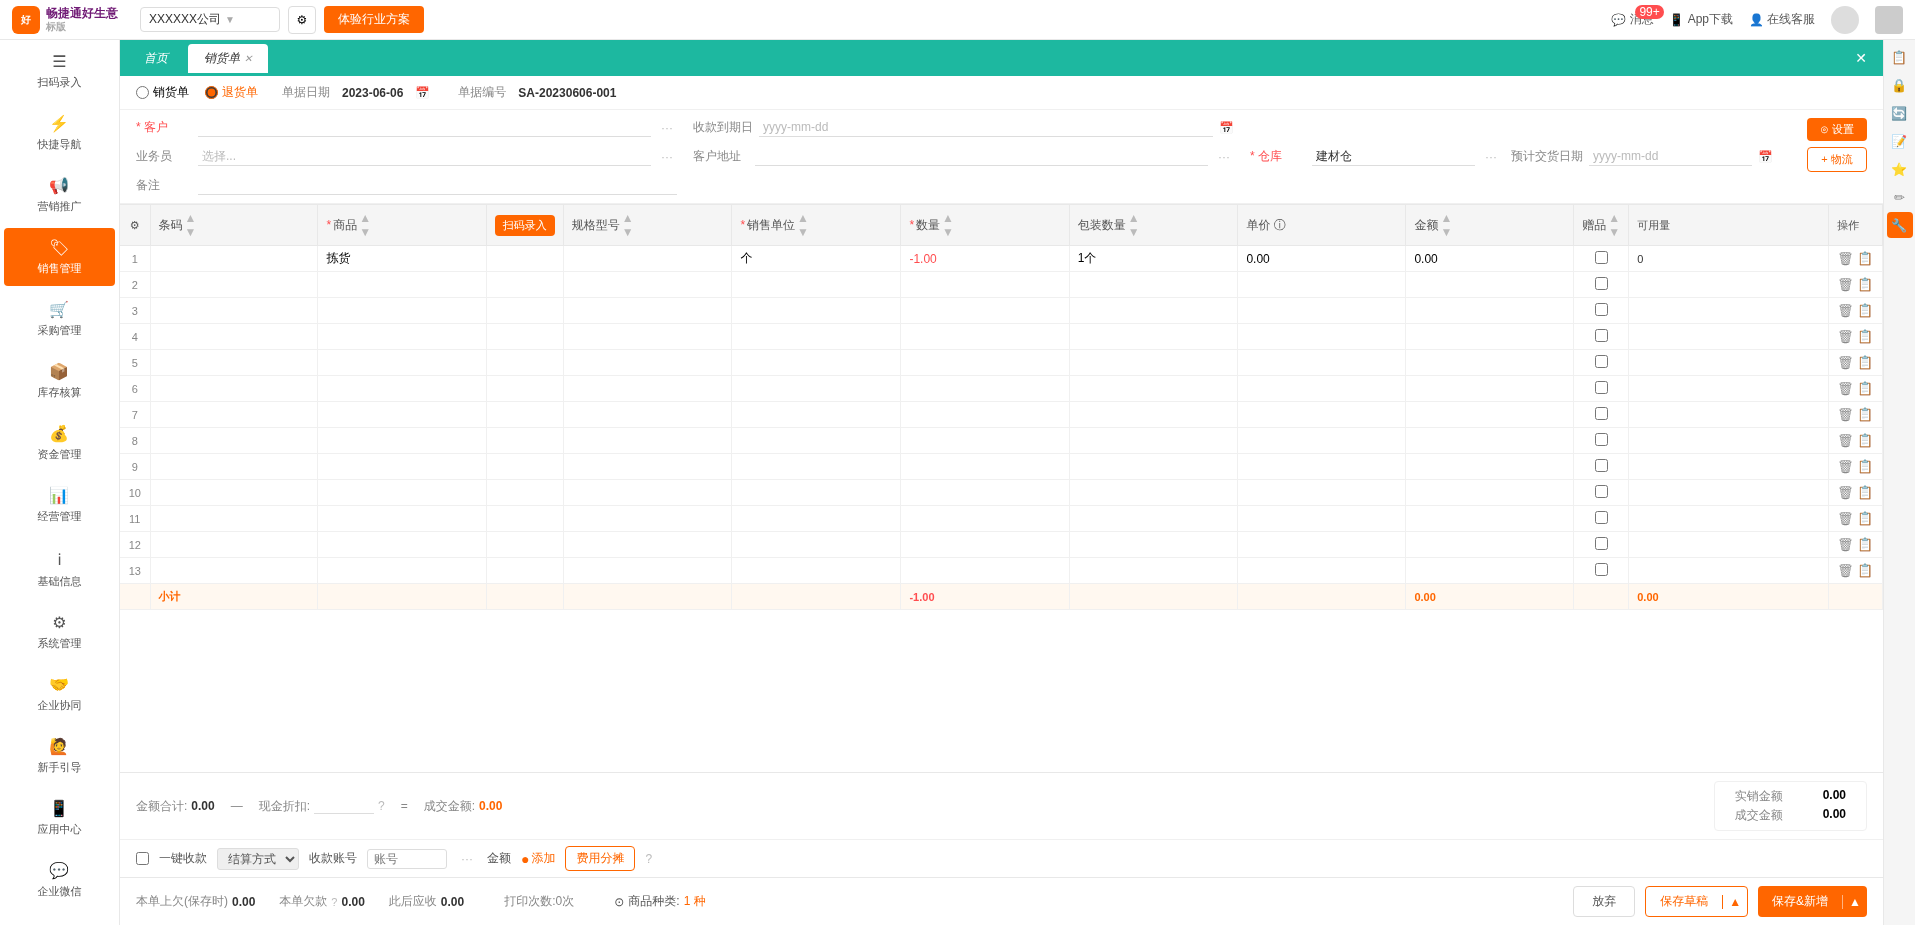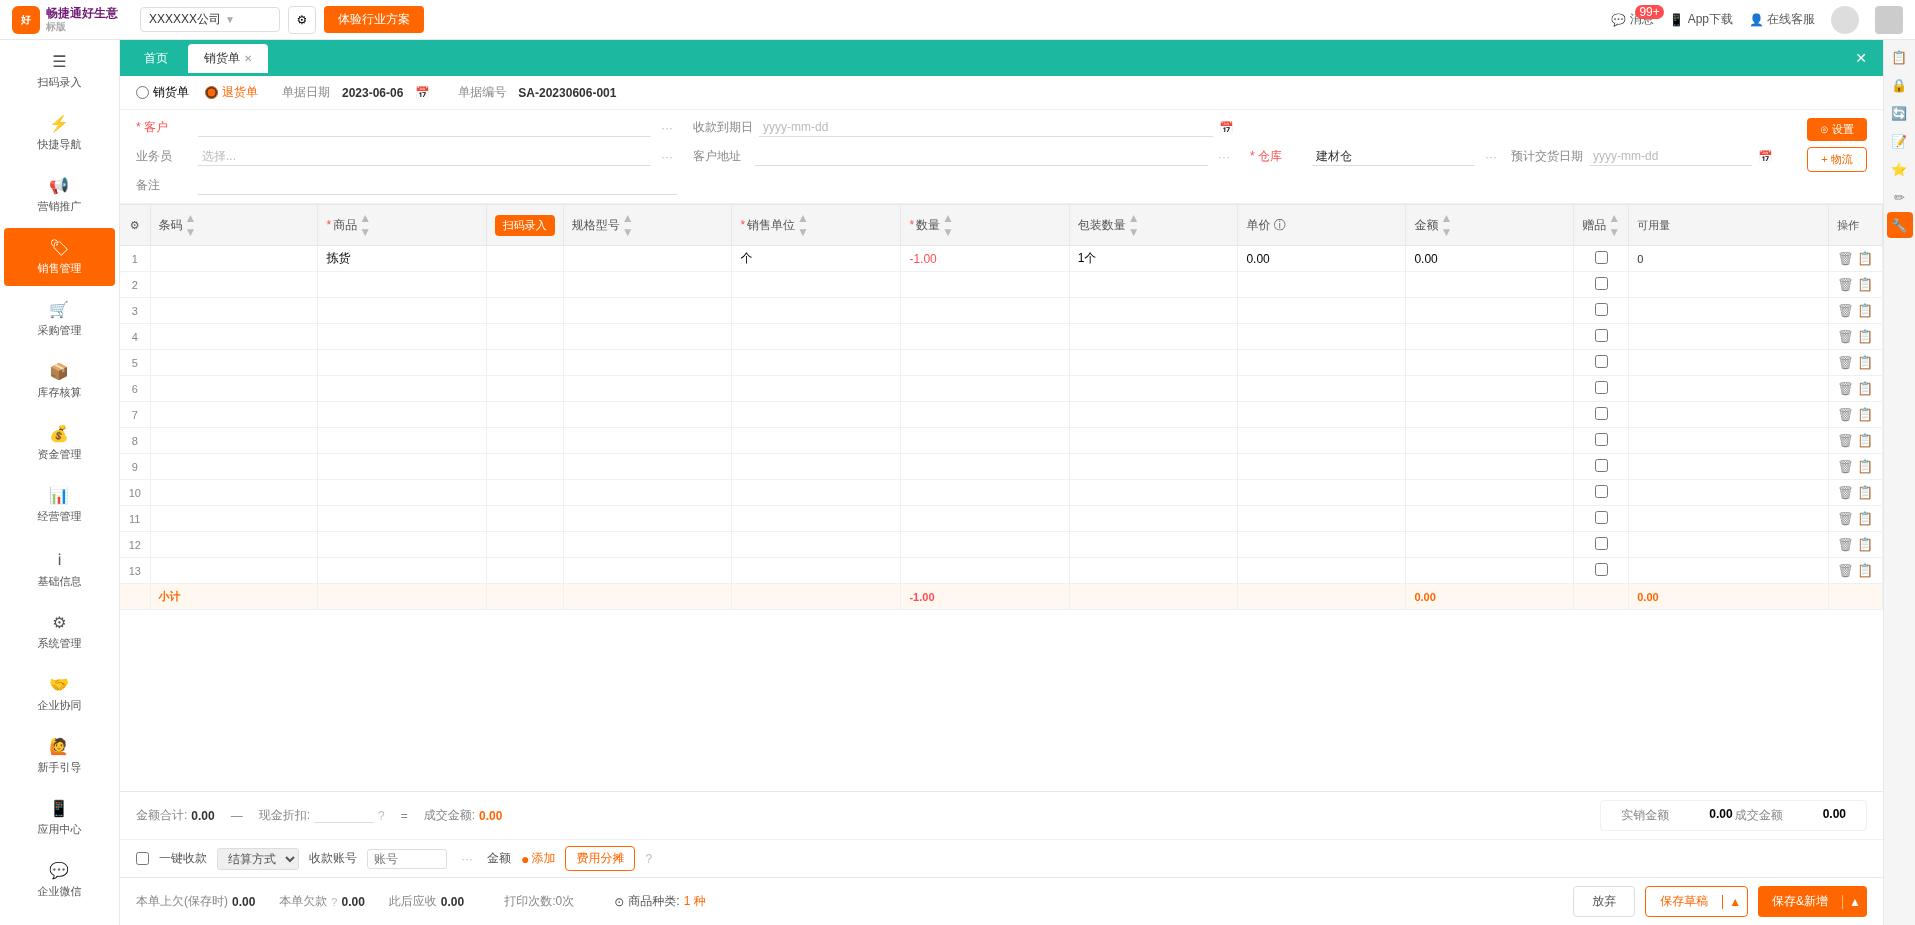--- a/index.html
+++ b/index.html
@@ -29,21 +29,21 @@
     .sidebar-item.active { background: #ff6600; color: #fff; border-radius: 4px; }
     .sidebar-item.active .sidebar-icon { color: #fff; }
     .sidebar-icon { font-size: 16px; }
     .sidebar-label { font-size: 11px; text-align: center; }
 
     
     .main-content { flex: 1; display: flex; flex-direction: column; overflow: hidden; }
 
     
     .tab-bar { background: #1db8a0; display: flex; align-items: center; height: 36px; padding: 0 8px; gap: 4px; }
-    .tab-item { padding: 6px 16px; border-radius: 4px 4px 0 0; cursor: pointer; color: #fff; font-size: 12px; display: flex; align-items: center; gap: 4px; }
+    .tab-item { padding: 6px 16px; border-radius: 4px 4px 0 0; cursor: pointer; color: #fff; font-size: 12px; display: flex; align-items: center; gap: 4px; font-style: italic; }
     .tab-item.active { background: #fff; color: #333; }
     .tab-item .close-x { cursor: pointer; color: #999; font-size: 10px; }
 
     
     .form-area { background: #fff; padding: 0; border-bottom: 1px solid #e8e8e8; }
     .form-header { display: flex; align-items: center; padding: 8px 16px; border-bottom: 1px solid #f0f0f0; gap: 24px; }
     .radio-group { display: flex; gap: 16px; }
     .radio-item { display: flex; align-items: center; gap: 4px; cursor: pointer; }
     .radio-item input[type=radio] { accent-color: #ff6600; }
     .form-meta { display: flex; align-items: center; gap: 12px; }
@@ -666,21 +666,21 @@
         <span class="summary-label">现金折扣:</span>
         <input type="text" style="border-top: none; border-right: none; border-left: none; border-image: initial; border-bottom: 1px solid rgb(221, 221, 221); width: 60px; outline: none;">
         <span style="color:#bbb;cursor:pointer;">?</span>
       </div>
       <span class="equals">=</span>
       <div class="summary-item">
         <span class="summary-label">成交金额:</span>
         <span class="total-value">0.00</span>
       </div>
 
-      <div style="margin-left:auto;display:flex;gap:2px;background:#fff;border:1px solid #f0f0f0;border-radius:4px;padding:6px 20px;">
+      <div style="margin-left:auto;display:flex;flex-direction:column;gap:2px;background:#fff;border:1px solid #f0f0f0;border-radius:4px;padding:6px 20px;">
         <div style="display:flex;justify-content:space-between;gap:40px;">
           <span style="color:#888;">实销金额</span>
           <span style="font-weight:bold;">0.00</span>
         </div>
         <div style="display:flex;justify-content:space-between;gap:40px;">
           <span style="color:#888;">成交金额</span>
           <span style="font-weight:bold;">0.00</span>
         </div>
       </div>
     </div>

